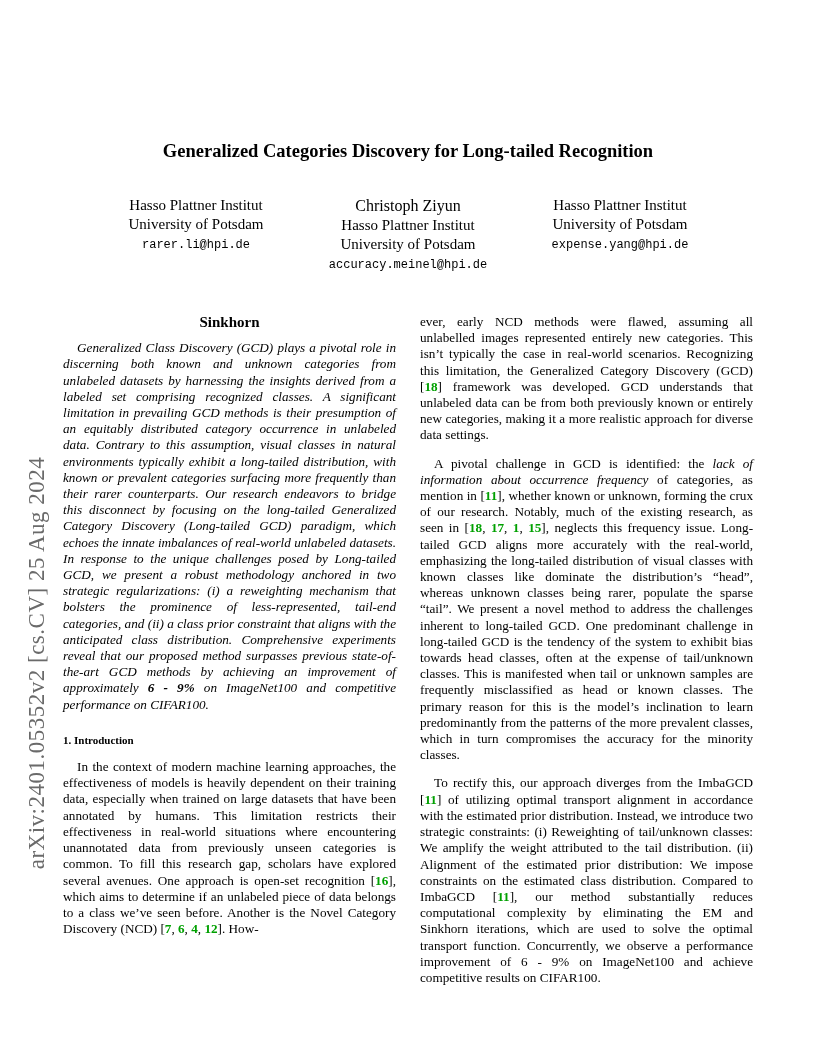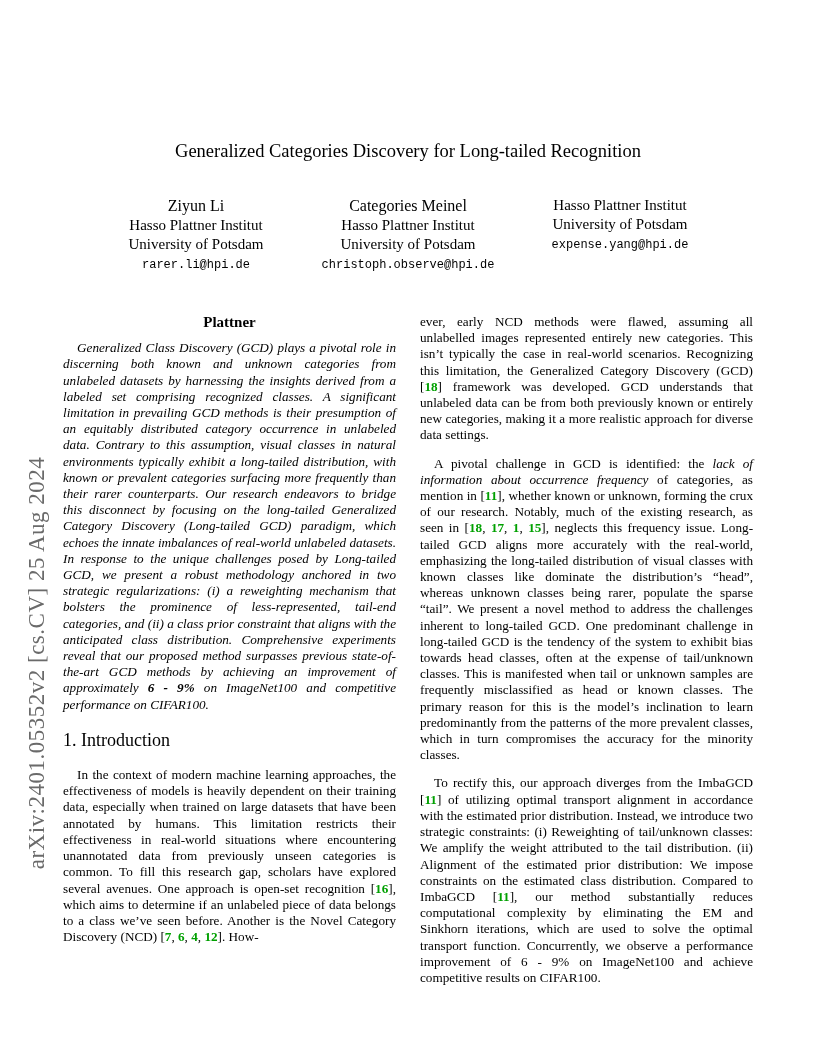--- a/index.html
+++ b/index.html
@@ -24,41 +24,41 @@
     color: var(--watermark-color, #6a6a6a);
     white-space: nowrap;
   }
 
   .content { padding: 0 63px; }
 
   .title {
     margin-top: 141px;
     text-align: center;
     font-size: 18.5px;
-    font-weight: normal;
+    font-weight: bold;
   }
 
   .authors { display: flex; margin: 34px 27px 0; }
   .author-block { flex: 1; text-align: center; }
   .author-name { font-size: 16px; line-height: 20px; }
   .author-affil { font-size: 15px; line-height: 19px; }
   .author-email {
     font-family: "Liberation Mono", monospace;
     font-size: 12px; line-height: 17px; margin-top: 3px;
   }
 
   .columns { display: flex; margin-top: 40px; }
   .col { width: 333px; text-align: justify; font-size: 13.2px; line-height: 16.2px; }
   .col.left { margin-right: 24px; }
 
   .abstract-heading { text-align: center; font-size: 15px; font-weight: bold; margin-bottom: 10px; }
   .abstract-text { font-style: italic; text-indent: 14px; }
   .abstract-text b { font-weight: bold; }
 
-  .section-heading { font-size: 18px; font-weight: normal; margin-top: 19px; margin-bottom: 19px; }
+  .section-heading { font-size: 11px; font-weight: bold; margin-top: 19px; margin-bottom: 11px; }
 
   .para { text-indent: 14px; }
   .para.no-indent { text-indent: 0; }
   .para + .para { margin-top: 12px; }
 
   .cite { color: var(--cite-color, #00A000); font-weight: bold; }
   em { font-style: italic; }
 </style>
 </head>
 <body>
@@ -66,42 +66,41 @@
 <div class="page">
 
   <div class="watermark">arXiv:2401.05352v2  [cs.CV]  25 Aug 2024</div>
 
   <div class="content">
 
     <h1 class="title">Generalized Categories Discovery for Long-tailed Recognition</h1>
 
     <div class="authors">
       <div class="author-block">
-        <div class="author-name">Ziyun Li</div>
         <div class="author-affil">Hasso Plattner Institut</div>
         <div class="author-affil">University of Potsdam</div>
         <div class="author-email">rarer.li@hpi.de</div>
       </div>
       <div class="author-block">
-        <div class="author-name">Categories Meinel</div>
+        <div class="author-name">Christoph Ziyun</div>
         <div class="author-affil">Hasso Plattner Institut</div>
         <div class="author-affil">University of Potsdam</div>
-        <div class="author-email">christoph.observe@hpi.de</div>
+        <div class="author-email">accuracy.meinel@hpi.de</div>
       </div>
       <div class="author-block">
         <div class="author-affil">Hasso Plattner Institut</div>
         <div class="author-affil">University of Potsdam</div>
         <div class="author-email">expense.yang@hpi.de</div>
       </div>
     </div>
 
     <div class="columns">
 
       <div class="col left">
-        <h2 class="abstract-heading">Plattner</h2>
+        <h2 class="abstract-heading">Sinkhorn</h2>
         <p class="abstract-text">Generalized Class Discovery (GCD) plays a pivotal role in discerning both known and unknown categories from unlabeled datasets by harnessing the insights derived from a labeled set comprising recognized classes. A significant limitation in prevailing GCD methods is their presumption of an equitably distributed category occurrence in unlabeled data. Contrary to this assumption, visual classes in natural environments typically exhibit a long-tailed distribution, with known or prevalent categories surfacing more frequently than their rarer counterparts. Our research endeavors to bridge this disconnect by focusing on the long-tailed Generalized Category Discovery (Long-tailed GCD) paradigm, which echoes the innate imbalances of real-world unlabeled datasets. In response to the unique challenges posed by Long-tailed GCD, we present a robust methodology anchored in two strategic regularizations: (i) a reweighting mechanism that bolsters the prominence of less-represented, tail-end categories, and (ii) a class prior constraint that aligns with the anticipated class distribution. Comprehensive experiments reveal that our proposed method surpasses previous state-of-the-art GCD methods by achieving an improvement of approximately <b>6 - 9%</b> on ImageNet100 and competitive performance on CIFAR100.</p>
 
         <h2 class="section-heading">1. Introduction</h2>
         <p class="para">In the context of modern machine learning approaches, the effectiveness of models is heavily dependent on their training data, especially when trained on large datasets that have been annotated by humans. This limitation restricts their effectiveness in real-world situations where encountering unannotated data from previously unseen categories is common. To fill this research gap, scholars have explored several avenues. One approach is open-set recognition [<span class="cite">16</span>], which aims to determine if an unlabeled piece of data belongs to a class we’ve seen before. Another is the Novel Category Discovery (NCD) [<span class="cite">7</span>, <span class="cite">6</span>, <span class="cite">4</span>, <span class="cite">12</span>]. How-</p>
       </div>
 
       <div class="col right">
         <p class="para no-indent">ever, early NCD methods were flawed, assuming all unlabelled images represented entirely new categories. This isn’t typically the case in real-world scenarios. Recognizing this limitation, the Generalized Category Discovery (GCD) [<span class="cite">18</span>] framework was developed. GCD understands that unlabeled data can be from both previously known or entirely new categories, making it a more realistic approach for diverse data settings.</p>
         <p class="para">A pivotal challenge in GCD is identified: the <em>lack of information about occurrence frequency</em> of categories, as mention in [<span class="cite">11</span>], whether known or unknown, forming the crux of our research. Notably, much of the existing research, as seen in [<span class="cite">18</span>, <span class="cite">17</span>, <span class="cite">1</span>, <span class="cite">15</span>], neglects this frequency issue. Long-tailed GCD aligns more accurately with the real-world, emphasizing the long-tailed distribution of visual classes with known classes like dominate the distribution’s “head”, whereas unknown classes being rarer, populate the sparse “tail”. We present a novel method to address the challenges inherent to long-tailed GCD. One predominant challenge in long-tailed GCD is the tendency of the system to exhibit bias towards head classes, often at the expense of tail/unknown classes. This is manifested when tail or unknown samples are frequently misclassified as head or known classes. The primary reason for this is the model’s inclination to learn predominantly from the patterns of the more prevalent classes, which in turn compromises the accuracy for the minority classes.</p>
         <p class="para">To rectify this, our approach diverges from the ImbaGCD [<span class="cite">11</span>] of utilizing optimal transport alignment in accordance with the estimated prior distribution. Instead, we introduce two strategic constraints: (i) Reweighting of tail/unknown classes: We amplify the weight attributed to the tail distribution. (ii) Alignment of the estimated prior distribution: We impose constraints on the estimated class distribution. Compared to ImbaGCD [<span class="cite">11</span>], our method substantially reduces computational complexity by eliminating the EM and Sinkhorn iterations, which are used to solve the optimal transport function. Concurrently, we observe a performance improvement of 6 - 9% on ImageNet100 and achieve competitive results on CIFAR100.</p>

